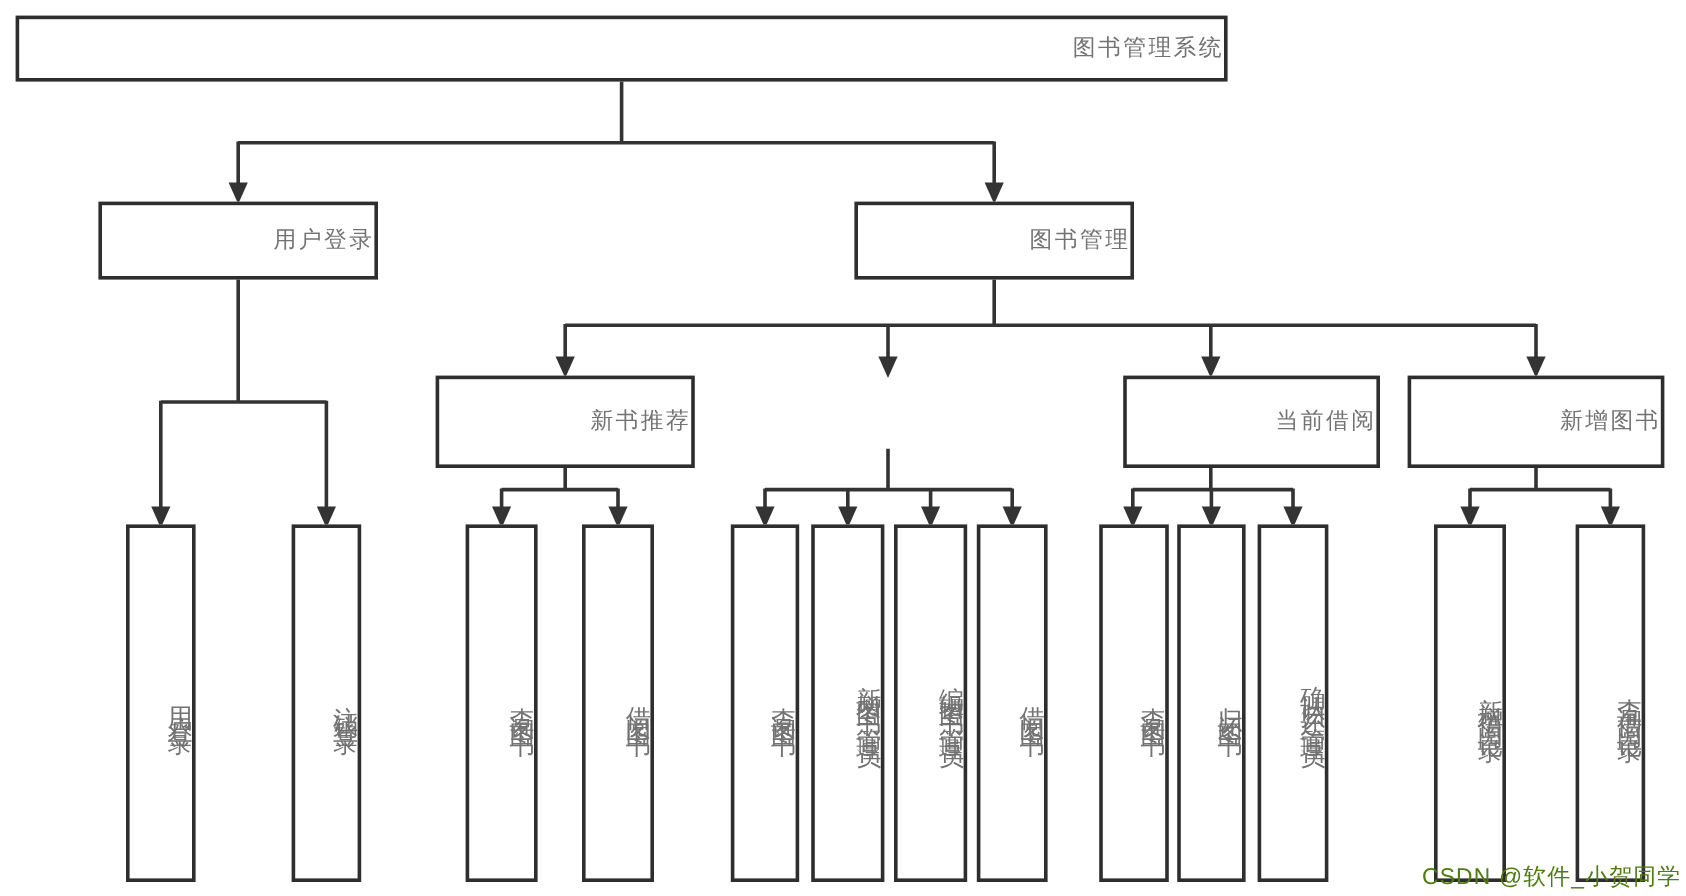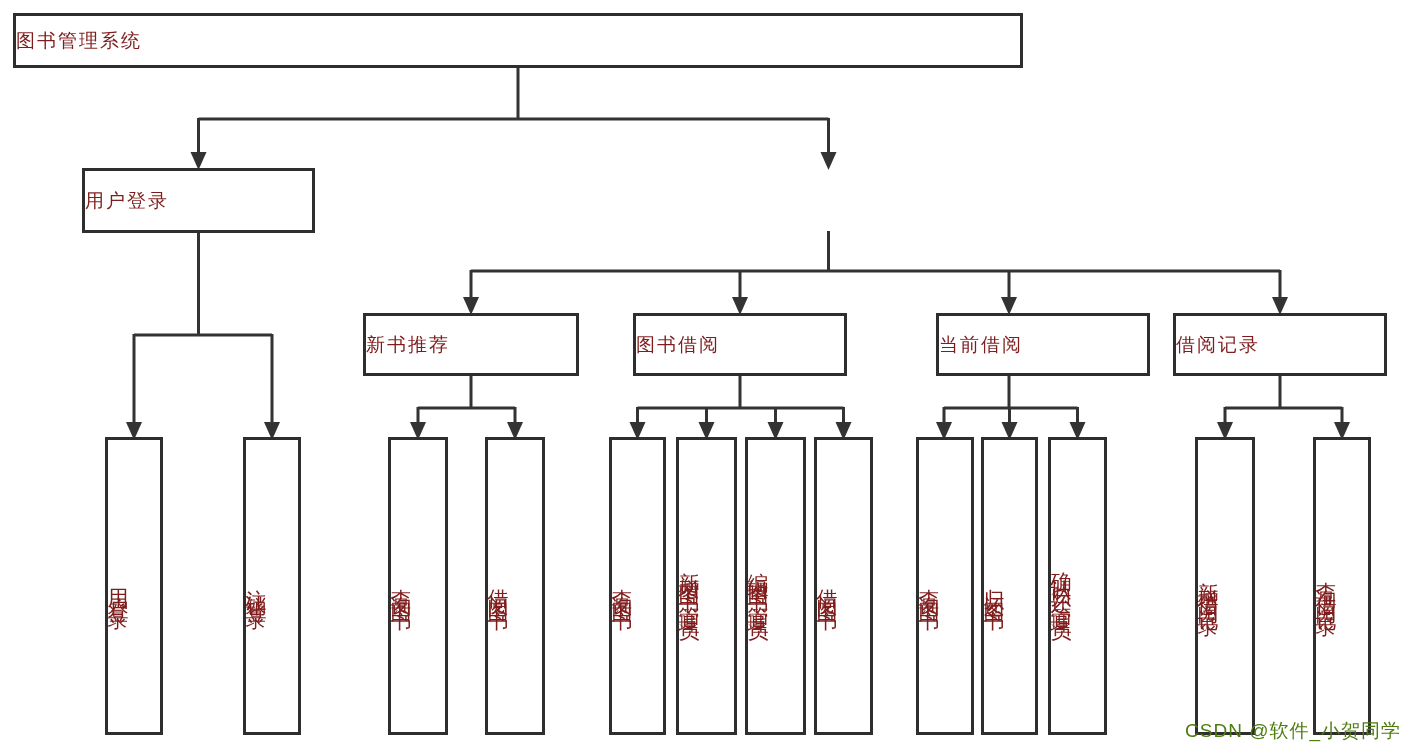--- a/index.html
+++ b/index.html
@@ -22,33 +22,33 @@
     height: 747px;
     z-index: 0;
   }
   .node {
     position: absolute;
     box-sizing: border-box;
     border: 3px solid #2e2e2e;
     background: #ffffff;
     display: flex;
     align-items: center;
-    justify-content: flex-start;
-    color: #7f1d1d;
+    justify-content: flex-end;
+    color: #737373;
     z-index: 1;
   }
   .h-label {
     font-size: 19px;
     letter-spacing: 2px;
     line-height: 1;
     white-space: nowrap;
   }
   .root-box    { left: 13px;  top: 13px;  width: 1010px; height: 55px; }
   .lvl2-box    { top: 168px;  height: 65px; width: 233px; }
-  .lvl3-box    { top: 313px;  height: 63px; }
+  .lvl3-box    { top: 313px;  height: 77px; }
   .leaf-box    { top: 437px;  height: 298px; }
   .leaf-box .v-label {
     writing-mode: vertical-rl;
     text-orientation: mixed;
     font-size: 21px;
     letter-spacing: 7px;
     line-height: 1;
   }
   #watermark {
     position: absolute;
@@ -106,32 +106,32 @@
     </g>
   </svg>
 
   <div class="node root-box">
     <span class="h-label">图书管理系统</span>
   </div>
 
   <div class="node lvl2-box" style="left:82px;">
     <span class="h-label">用户登录</span>
   </div>
+  <div class="node lvl2-box" style="left:712px;">
+    <span class="h-label">图书管理</span>
+  </div>
 
   <div class="node lvl3-box" style="left:363px;width:216px;">
     <span class="h-label">新书推荐</span>
-  </div>
-  <div class="node lvl3-box" style="left:633px;width:214px;">
-    <span class="h-label">图书借阅</span>
   </div>
   <div class="node lvl3-box" style="left:902px;width:214px;margin-left:34px;">
     <span class="h-label">当前借阅</span>
   </div>
   <div class="node lvl3-box" style="left:1173px;width:214px;">
-    <span class="h-label">借阅记录</span>
+    <span class="h-label">新增图书</span>
   </div>
 
   <div class="node leaf-box" style="left:105px;width:58px;">
     <span class="v-label">用户登录</span>
   </div>
   <div class="node leaf-box" style="left:243px;width:58px;">
     <span class="v-label">注销登录</span>
   </div>
   <div class="node leaf-box" style="left:388px;width:60px;">
     <span class="v-label">查询图书</span>

